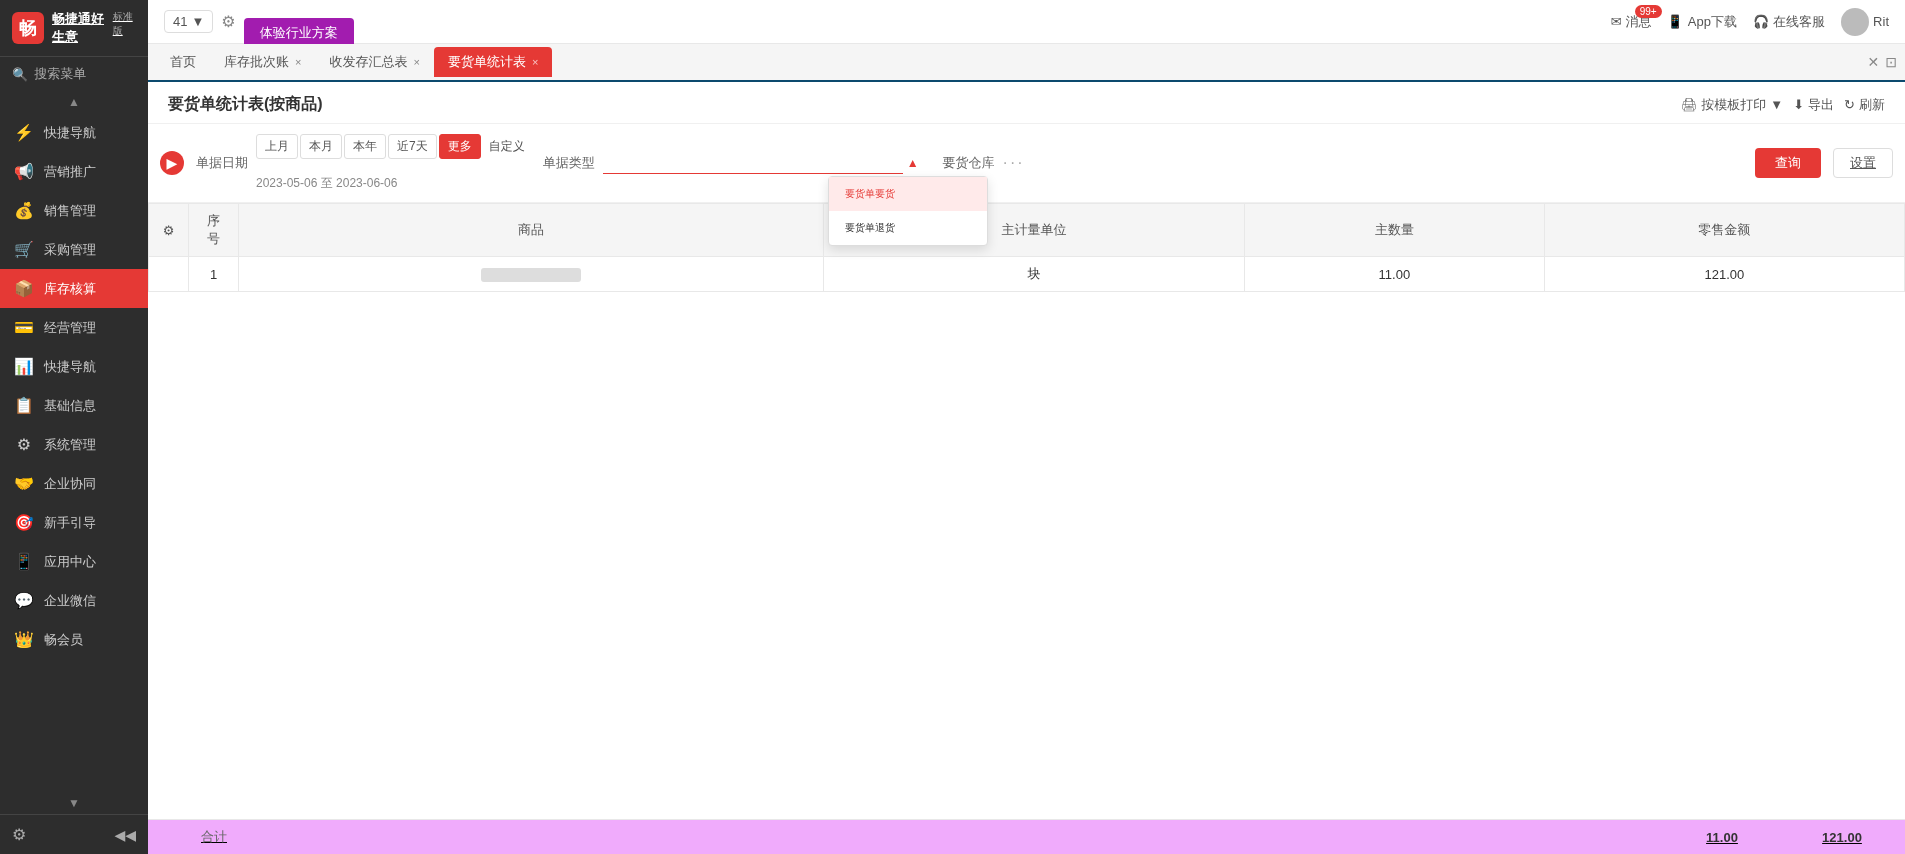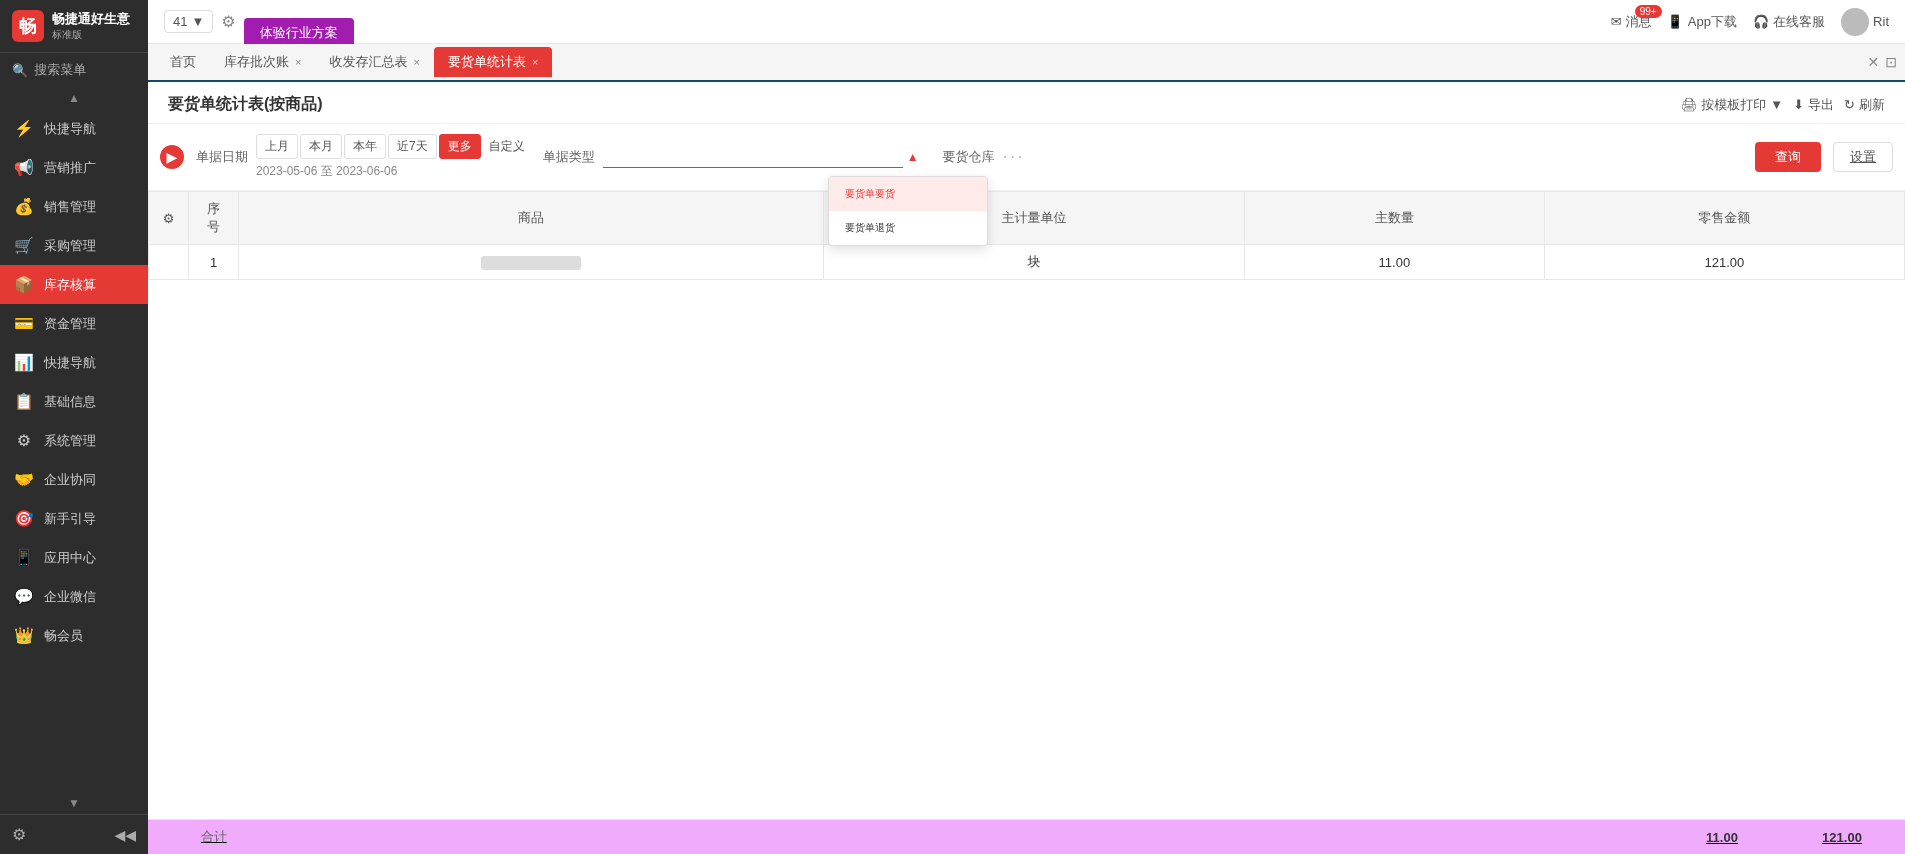--- a/index.html
+++ b/index.html
@@ -29,21 +29,21 @@
       background: #e53935;
       border-radius: 6px;
       display: flex;
       align-items: center;
       justify-content: center;
       color: #fff;
       font-size: 18px;
       font-weight: bold;
       flex-shrink: 0;
     }
-    .sidebar-title-group { display: flex; flex-direction: column; }
+    .sidebar-title-group { display: flex; flex-direction: row; text-decoration: underline; }
     .sidebar-title { font-size: 13px; color: #fff; font-weight: bold; }
     .sidebar-subtitle { font-size: 10px; color: #aaa; }
 
     .sidebar-search {
       display: flex;
       align-items: center;
       padding: 8px 12px;
       gap: 6px;
       color: #aaa;
       cursor: pointer;
@@ -217,21 +217,21 @@
       border-radius: 3px;
       cursor: pointer;
       font-size: 12px;
       color: #555;
     }
     .date-btn.more {
       background: #e53935;
       color: #fff;
       border-color: #e53935;
     }
-    .date-range-text { font-size: 12px; color: #888; margin-top: 2px; }
+    .date-range-text { font-size: 12px; color: #888; margin-top: 14px; }
     .date-custom {
       font-size: 12px;
       color: #555;
       cursor: pointer;
       padding: 3px 6px;
     }
 
     .filter-type-group { display: flex; align-items: center; gap: 8px; }
     .type-select-wrapper {
       position: relative;
@@ -393,21 +393,21 @@
     <div class="sidebar-item">
       <span class="item-icon">🛒</span>
       <span>采购管理</span>
     </div>
     <div class="sidebar-item active">
       <span class="item-icon">📦</span>
       <span>库存核算</span>
     </div>
     <div class="sidebar-item">
       <span class="item-icon">💳</span>
-      <span>资金管理</span>
+      <span>经营管理</span>
     </div>
     <div class="sidebar-item">
       <span class="item-icon">📊</span>
       <span>快捷导航</span>
     </div>
     <div class="sidebar-item">
       <span class="item-icon">📋</span>
       <span>基础信息</span>
     </div>
     <div class="sidebar-item">

